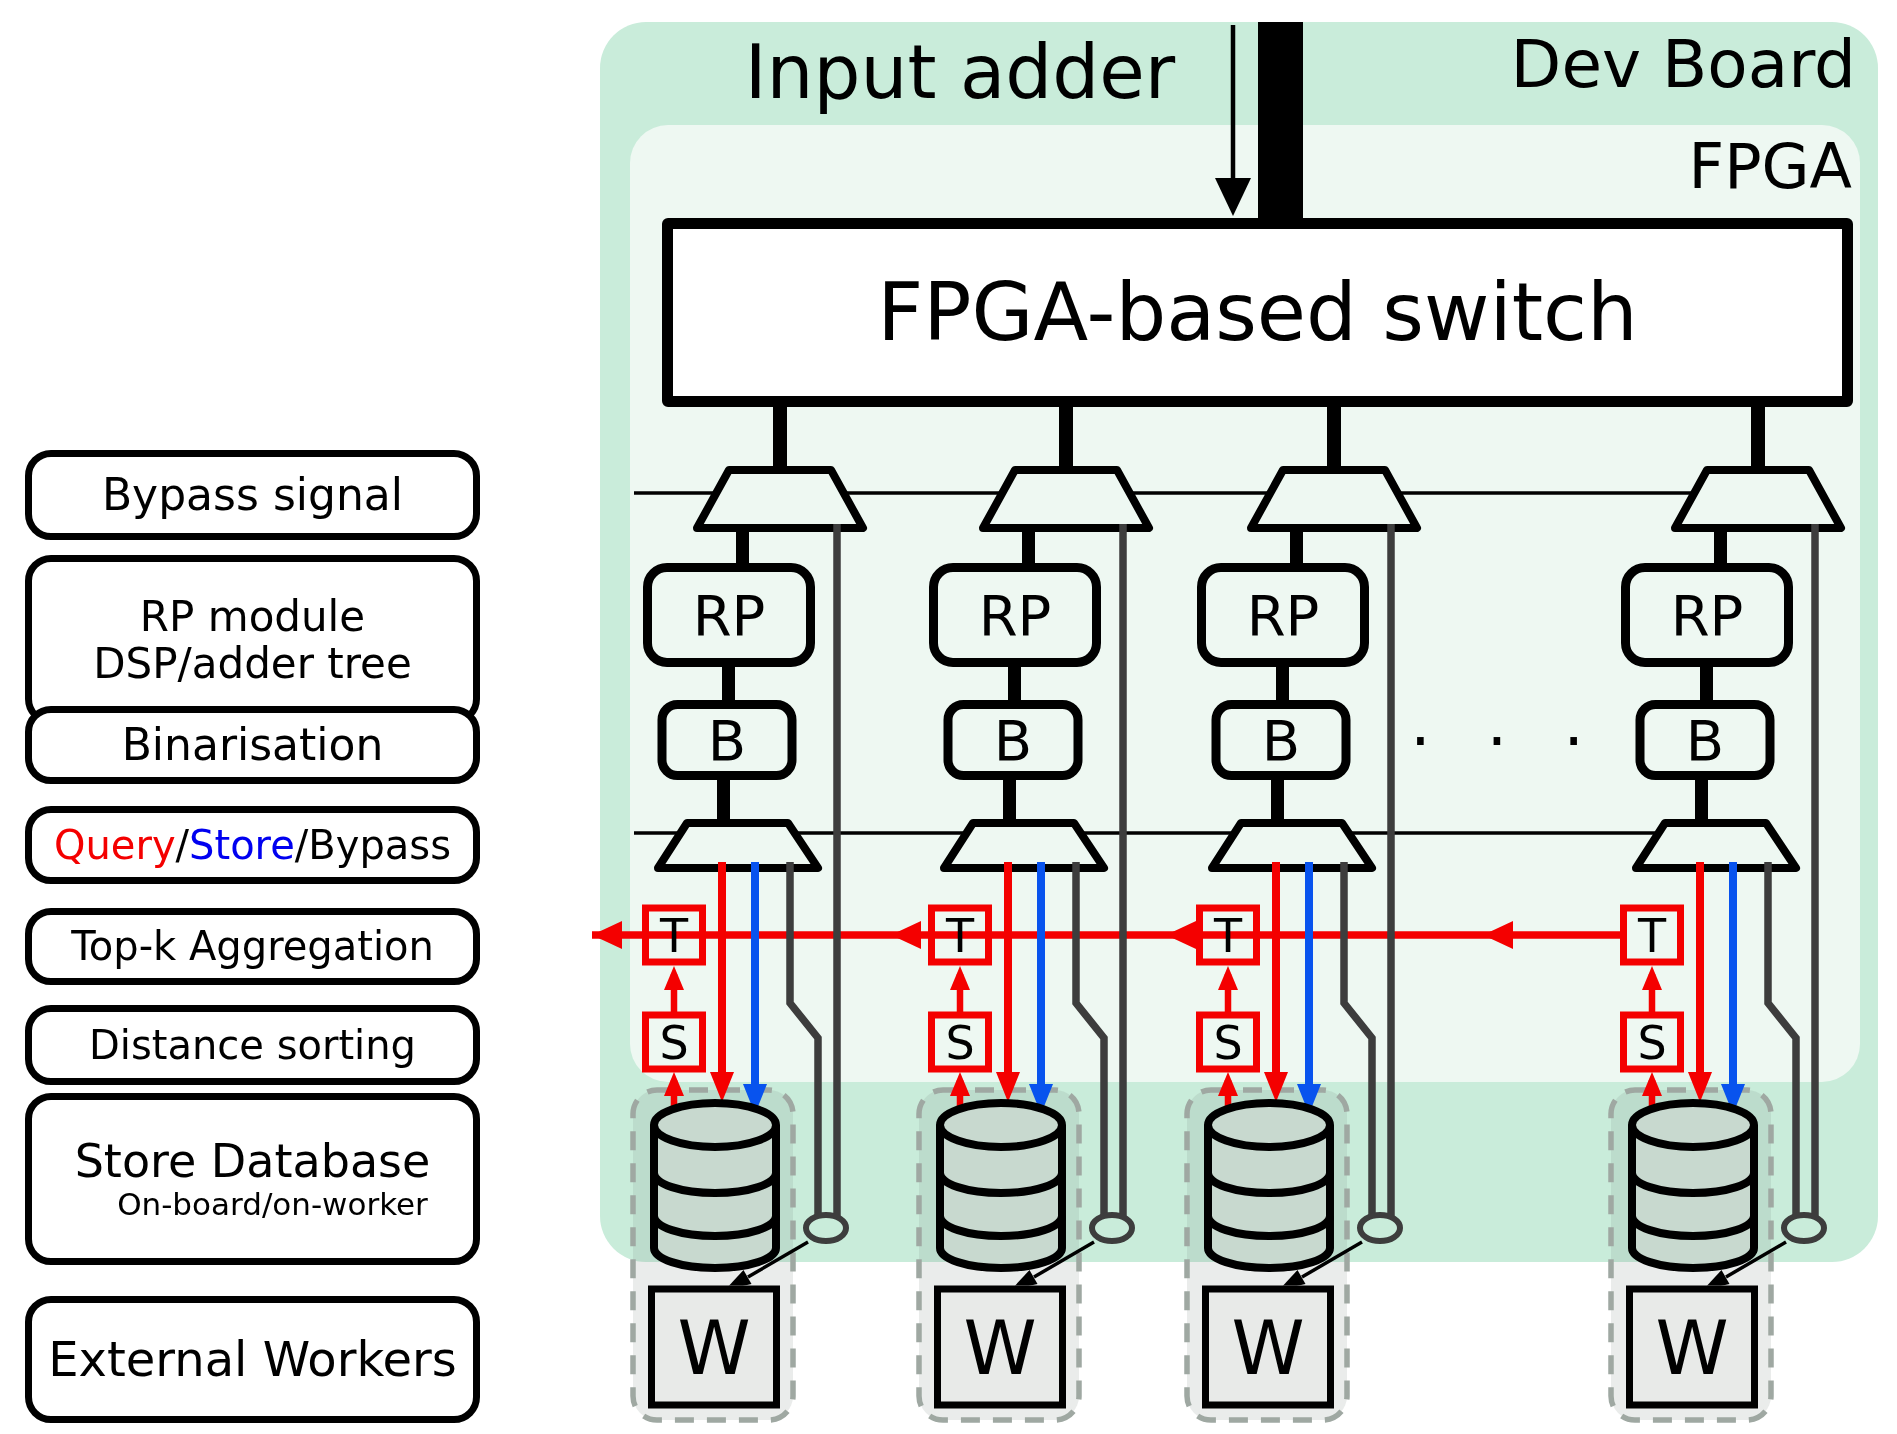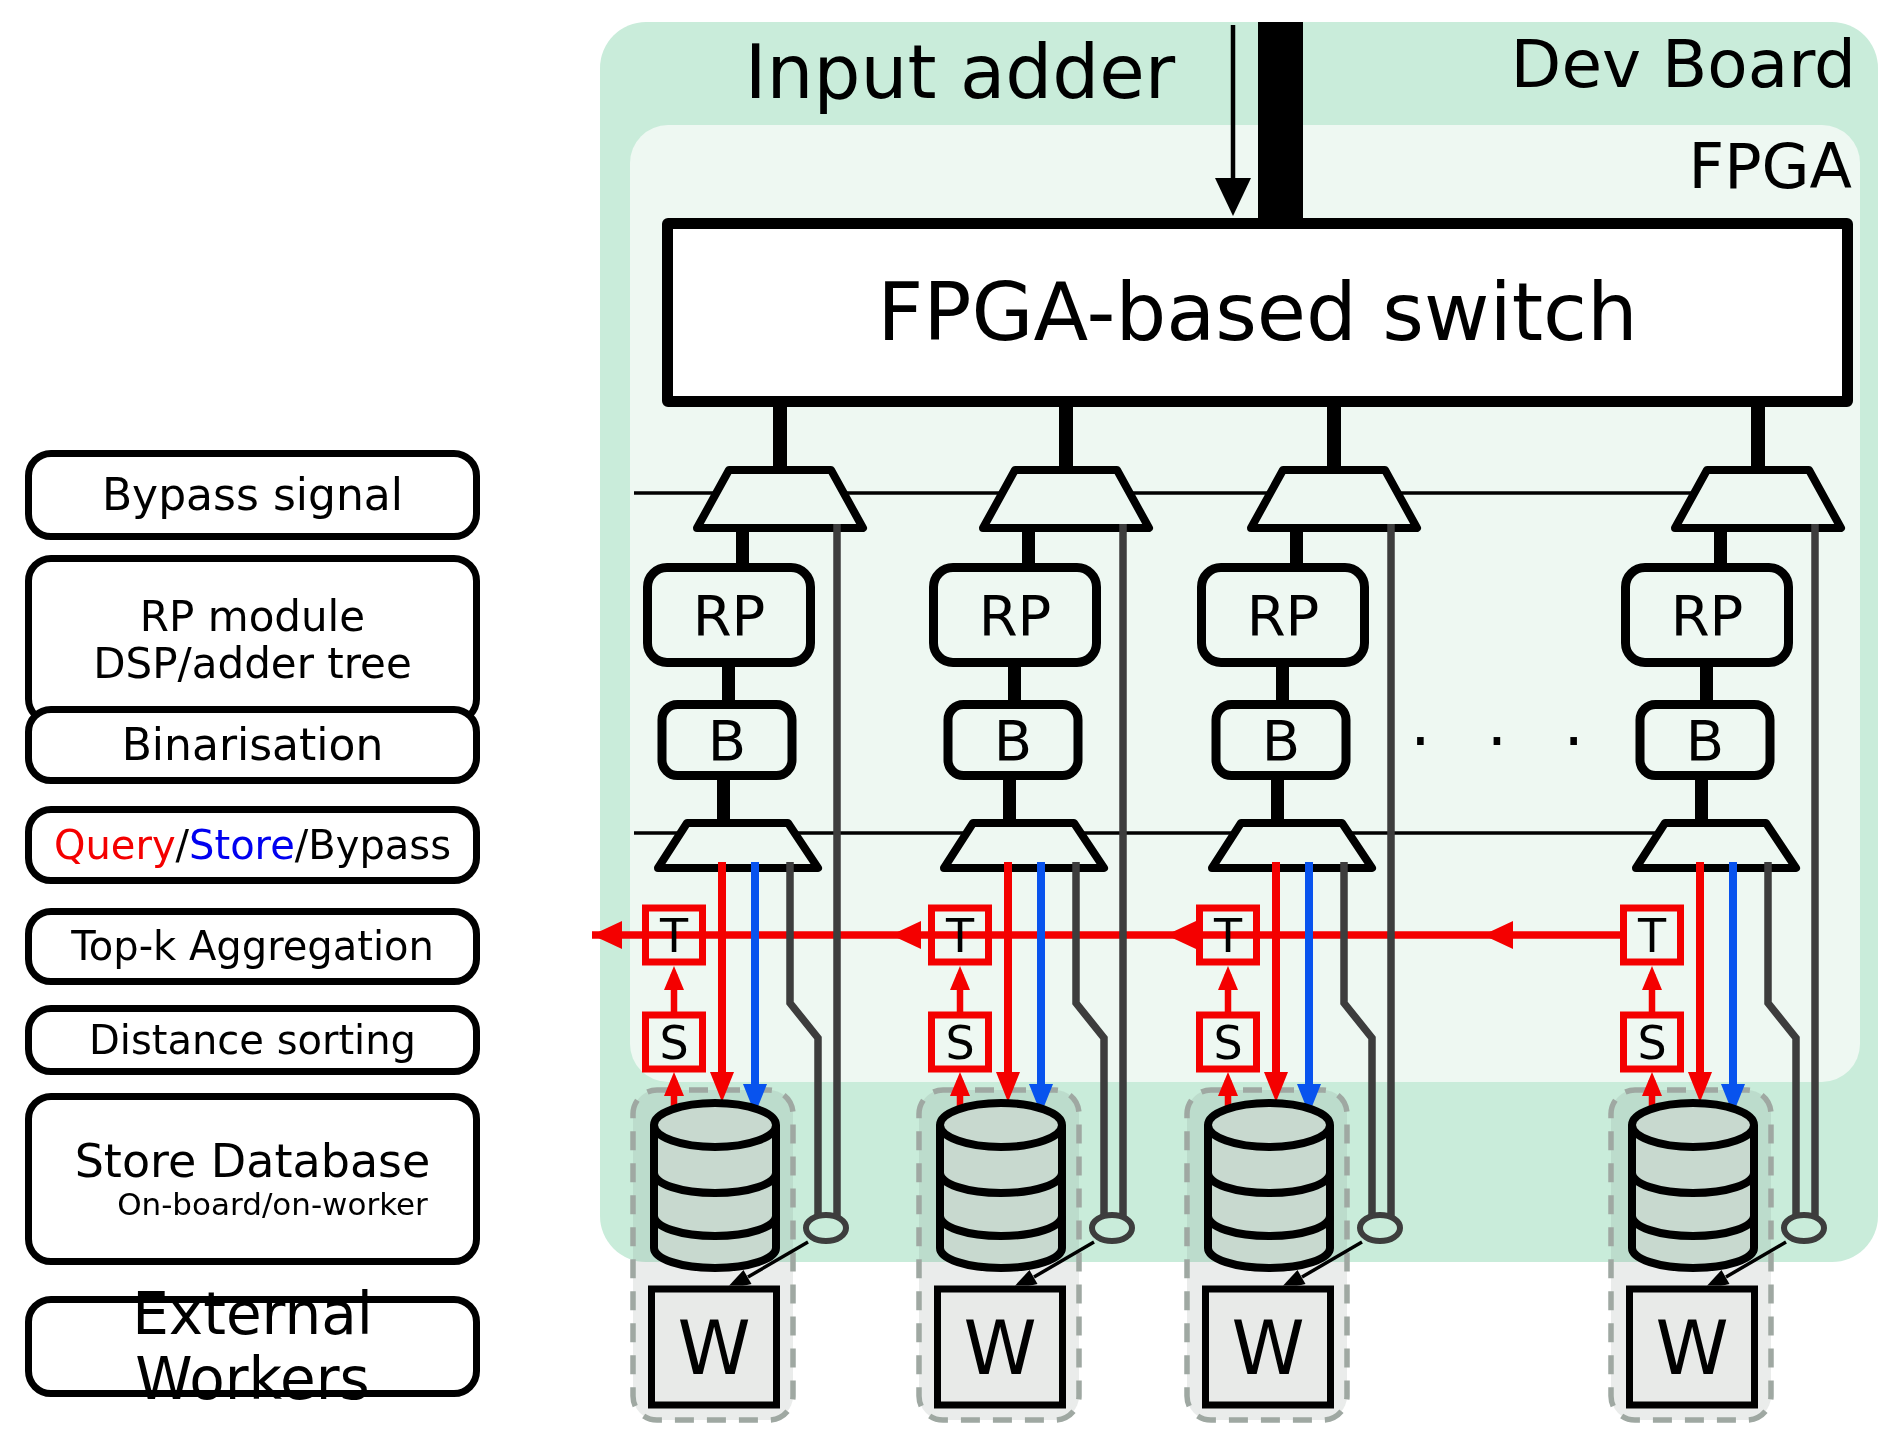--- a/index.html
+++ b/index.html
@@ -25,25 +25,25 @@
     position:absolute;left:25px;width:455px;box-sizing:border-box;background:#fff;
     border:7px solid #000;border-radius:26px;
     display:flex;flex-direction:column;align-items:center;justify-content:center;
     text-align:center;line-height:1.12;
   }
   #side-bypass-signal{top:450px;height:90px;font-size:44px;}
   #side-rp-module{top:555px;height:170px;font-size:42px;}
   #side-binarisation{top:706px;height:78px;font-size:44px;}
   #side-qsb{top:806px;height:78px;font-size:40px;flex-direction:row;}
   #side-topk{top:908px;height:77px;font-size:40px;}
-  #side-distance{top:1005px;height:70px;font-size:40px;}
+  #side-distance{top:1005px;height:80px;font-size:40px;}
   #side-outputdb{top:1093px;height:172px;}
   #side-outputdb .l1{font-size:46px;}
   #side-outputdb .l2{font-size:31px;margin-left:40px;}
-  #side-external{top:1296px;height:101px;font-size:58px;}
+  #side-external{top:1296px;height:127px;font-size:48px;}
   .c-red{color:#f40000;}
   .c-blue{color:#0000f0;}
   
   .mod{position:absolute;box-sizing:border-box;transform:translate(-50%,-50%);
        display:flex;align-items:center;justify-content:center;}
   .rp-box{width:172px;height:104px;border:9px solid #000;border-radius:24px;background:#eef8f2;font-size:56px;}
   .b-box{width:139px;height:80px;border:9px solid #000;border-radius:20px;background:#eef8f2;font-size:56px;}
   .t-box,.s-box{width:64px;height:61px;border:7px solid #f40000;background:transparent;font-size:46px;}
   .w-box{width:132px;height:123px;border:7px solid #000;background:#e8eae8;font-size:74px;}
   #ellipsis-dots{

